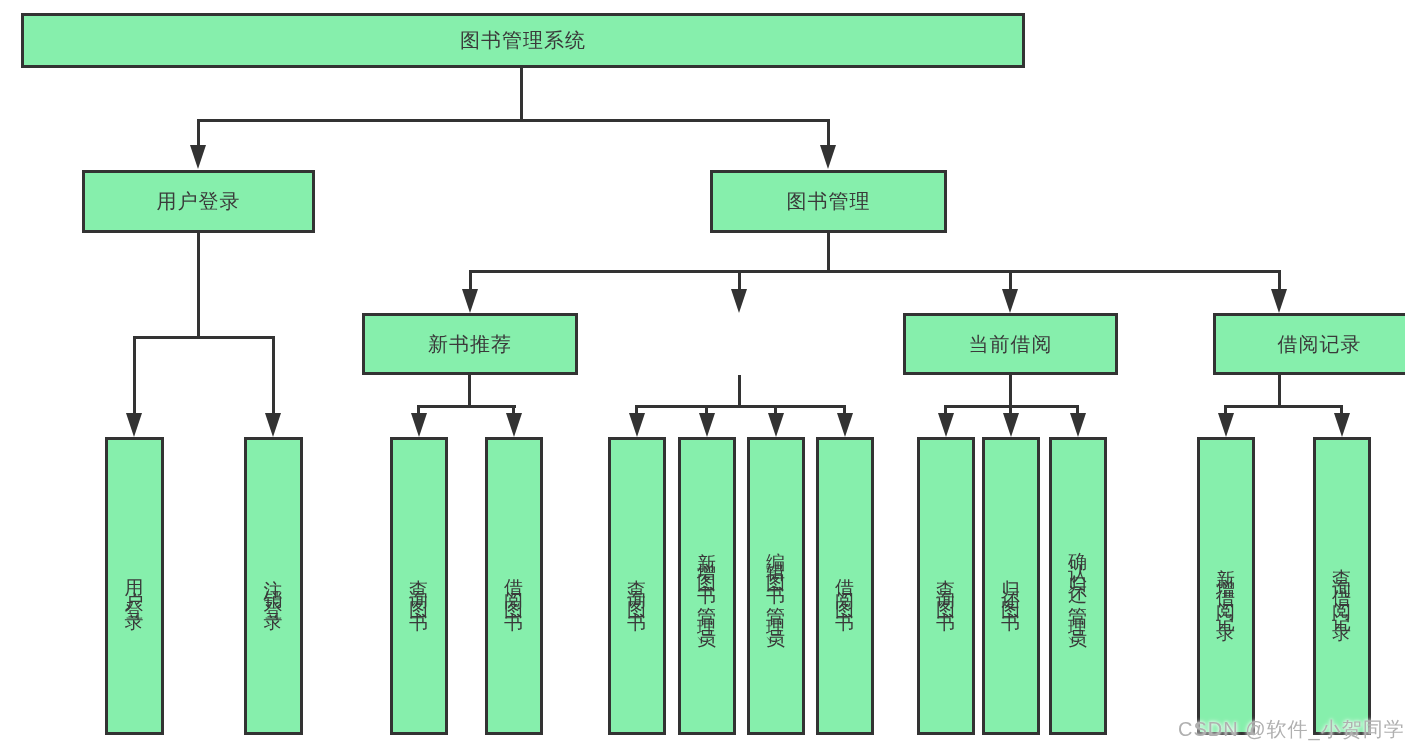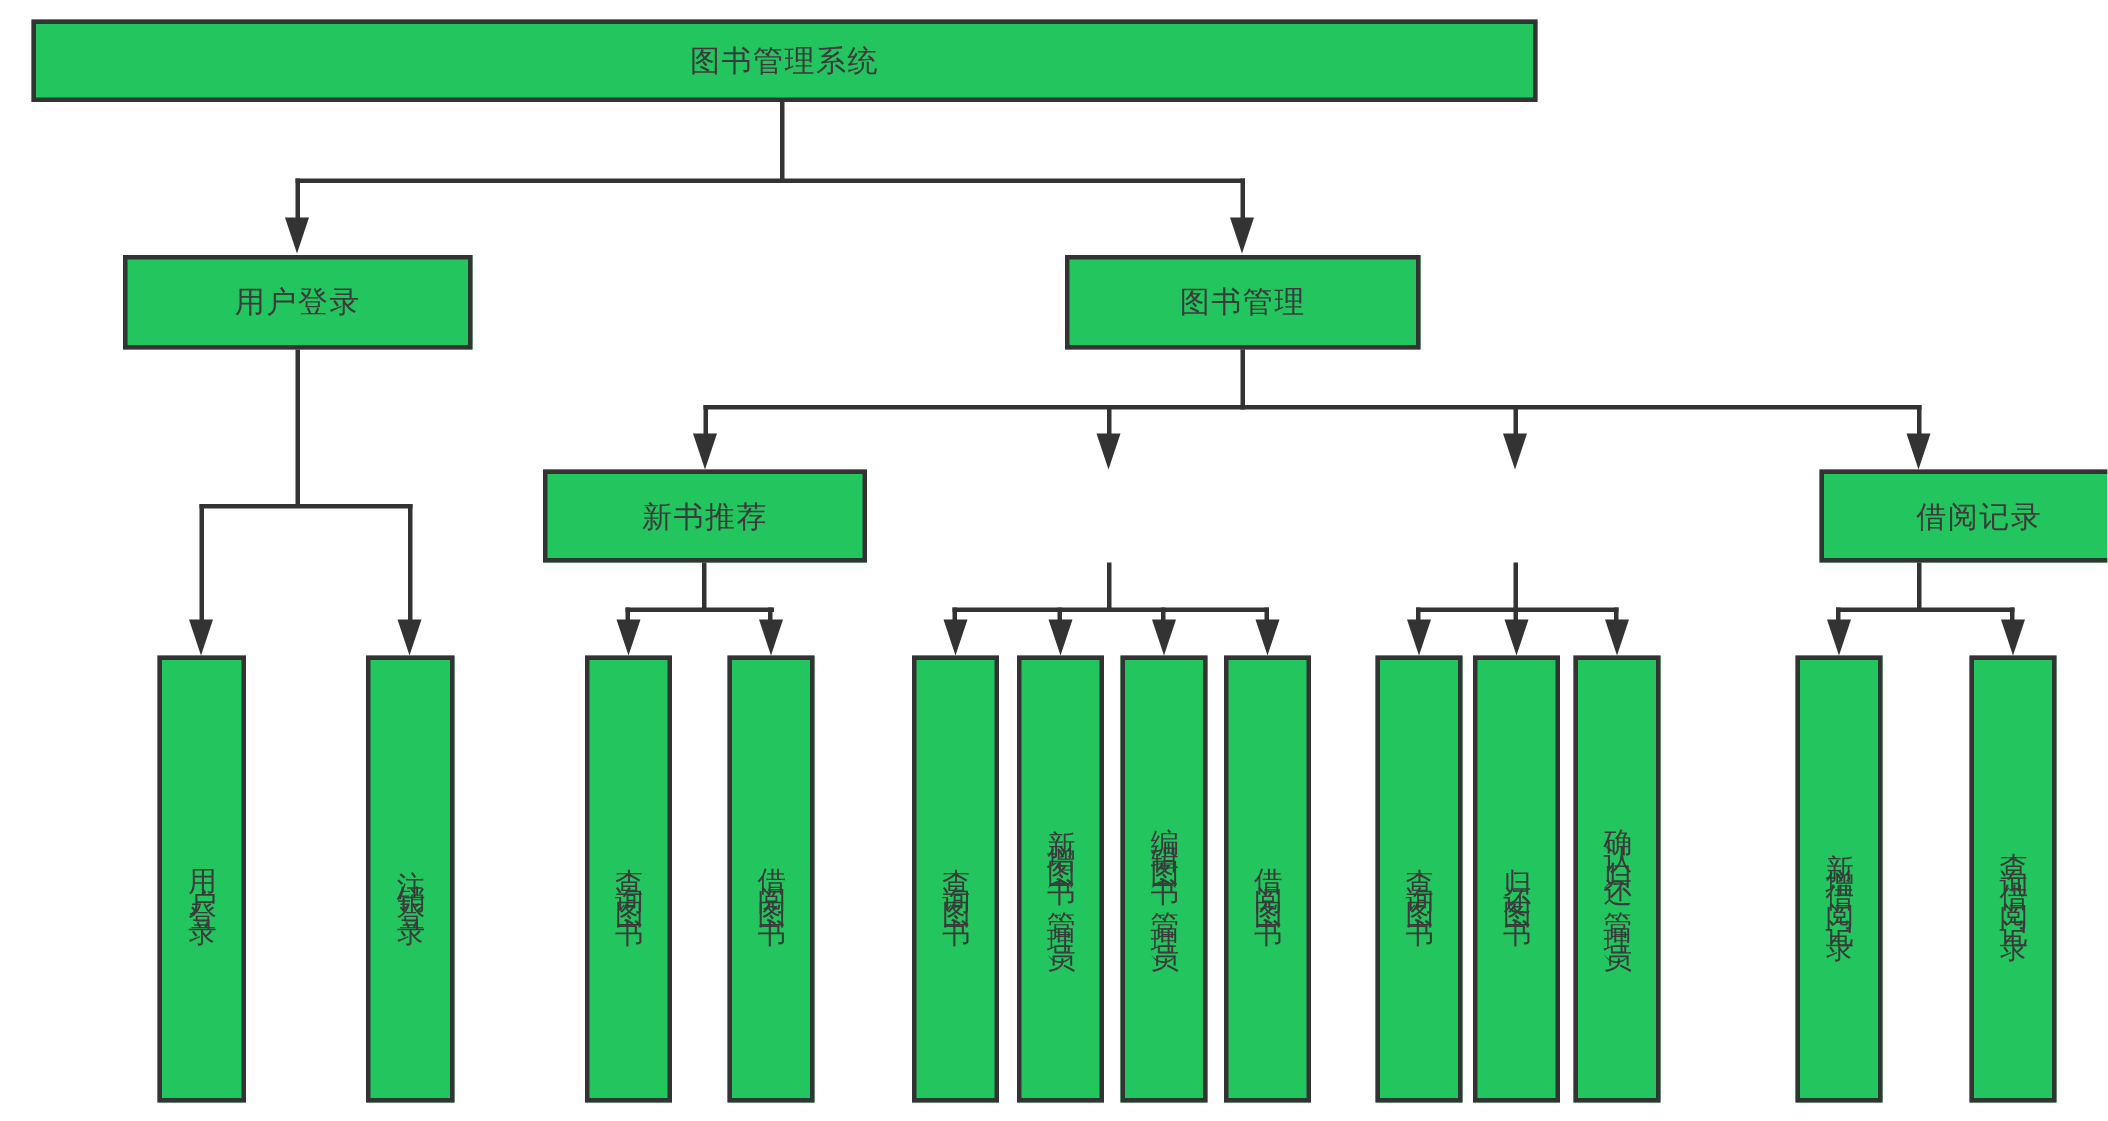--- a/index.html
+++ b/index.html
@@ -12,21 +12,21 @@
   #canvas{
     position:relative;
     width:1405px;height:747px;
     background:#ffffff;
     overflow:hidden;
   }
   .box{
     position:absolute;
     box-sizing:border-box;
     border:3px solid var(--line);
-    background:#22c55e;
+    background:#86efac;
     display:flex;
     align-items:center;
     justify-content:center;
     color:var(--text);
     font-size:20px;
     letter-spacing:1px;
     white-space:nowrap;
   }
   .leaf{
     writing-mode:vertical-rl;
@@ -61,40 +61,42 @@
 <body>
 
 <div id="canvas">
 
   <div class="box" style="left:21px;top:13px;width:1004px;height:55px">图书管理系统</div>
 
   <div class="box" style="left:82px;top:170px;width:233px;height:63px">用户登录</div>
   <div class="box" style="left:362px;top:313px;width:216px;height:62px">新书推荐</div>
 
   <div class="box" style="left:710px;top:170px;width:237px;height:63px">图书管理</div>
+  <div class="box" style="left:903px;top:313px;width:215px;height:62px">当前借阅</div>
   <div class="box" style="left:1213px;top:313px;width:213px;height:62px">借阅记录</div>
 
   <div class="box leaf" style="left:105px;top:437px;width:59px;height:298px">用户登录</div>
   <div class="box leaf" style="left:244px;top:437px;width:59px;height:298px">注销登录</div>
 
   <div class="box leaf" style="left:390px;top:437px;width:58px;height:298px">查询图书</div>
   <div class="box leaf" style="left:485px;top:437px;width:58px;height:298px">借阅图书</div>
 
   <div class="box leaf" style="left:608px;top:437px;width:58px;height:298px">查询图书</div>
   <div class="box leaf" style="left:678px;top:437px;width:58px;height:298px">新增图书（管理员）</div>
   <div class="box leaf" style="left:747px;top:437px;width:58px;height:298px">编辑图书（管理员）</div>
   <div class="box leaf" style="left:816px;top:437px;width:58px;height:298px">借阅图书</div>
 
   <div class="box leaf" style="left:917px;top:437px;width:58px;height:298px">查询图书</div>
   <div class="box leaf" style="left:982px;top:437px;width:58px;height:298px">归还图书</div>
   <div class="box leaf" style="left:1049px;top:437px;width:58px;height:298px">确认归还（管理员）</div>
 
   <div class="box leaf" style="left:1197px;top:437px;width:58px;height:298px">新增借阅记录</div>
   <div class="box leaf" style="left:1313px;top:437px;width:58px;height:298px">查询借阅记录</div>
 
+  <div class="watermark">CSDN @软件_小贺同学</div>
 <div class="vline" style="left: 520px; top: 67px; width: 3px; height: 54px;"></div>
     <div class="hline" style="left: 197px; top: 119px; width: 633px; height: 3px;"></div>
     <div class="vline" style="left: 197px; top: 119px; width: 3px; height: 30px;"></div>
     <div class="vline" style="left: 827px; top: 119px; width: 3px; height: 30px;"></div>
     <div class="vline" style="left: 197px; top: 233px; width: 3px; height: 105px;"></div>
     <div class="hline" style="left: 133px; top: 336px; width: 142px; height: 3px;"></div>
     <div class="vline" style="left: 133px; top: 336px; width: 3px; height: 80px;"></div>
     <div class="vline" style="left: 272px; top: 336px; width: 3px; height: 80px;"></div>
     <div class="vline" style="left: 827px; top: 233px; width: 3px; height: 40px;"></div>
     <div class="hline" style="left: 469px; top: 270px; width: 812px; height: 3px;"></div>

